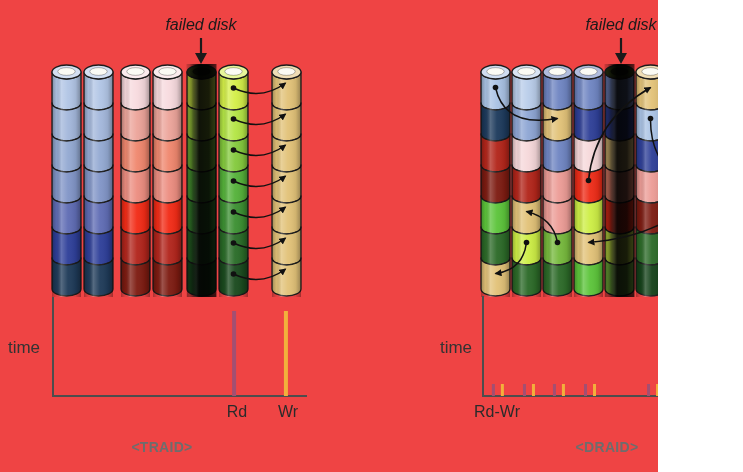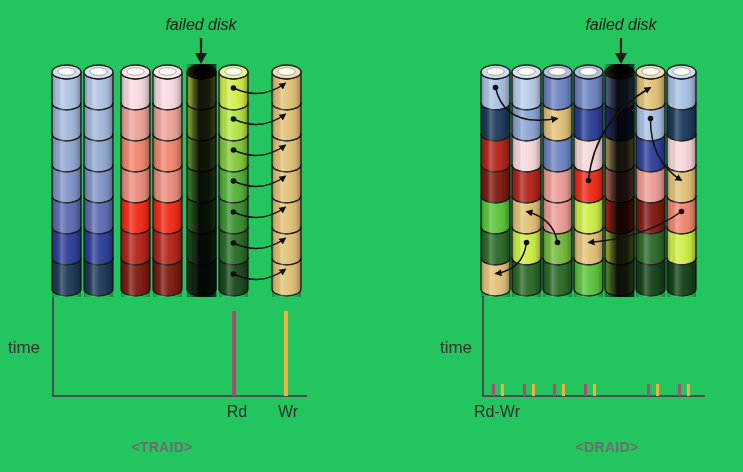--- a/index.html
+++ b/index.html
@@ -1,16 +1,16 @@
 <!DOCTYPE html>
 <html><head>
 <meta charset="utf-8">
 <style>
   html,body{margin:0;padding:0;background:#ffffff;}
-  .canvas{position:relative;width:743px;height:472px;background:#22c55e;overflow:hidden;
+  .canvas{position:relative;width:658px;height:472px;background:#ef4444;overflow:hidden;
           font-family:"Liberation Sans",sans-serif;}
   svg{position:absolute;left:0;top:0;}
   text{font-family:"Liberation Sans",sans-serif;}
   .failed-label{font-size:16px;font-style:italic;fill:#1a1a1a;text-anchor:middle;}
   .time-label{font-size:17px;fill:#333333;text-anchor:middle;}
   .evt-label{font-size:16px;fill:#2b2b2b;text-anchor:middle;}
   .caption{font-size:14px;font-weight:bold;fill:#6d6d6d;text-anchor:middle;letter-spacing:0.3px;}
 </style>
 </head>
 <body>

